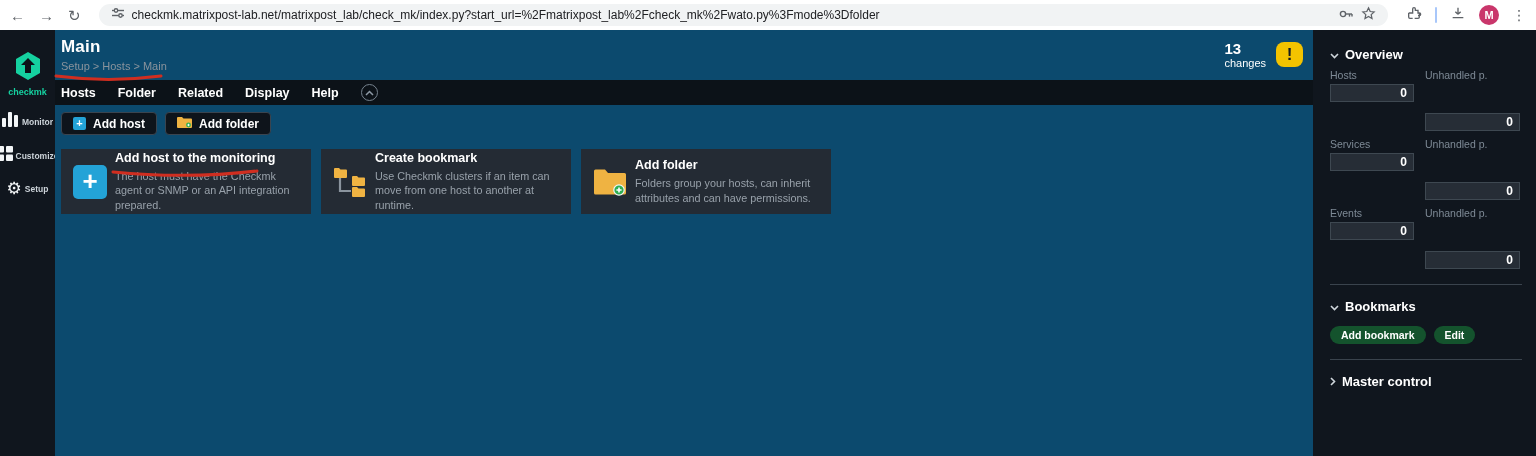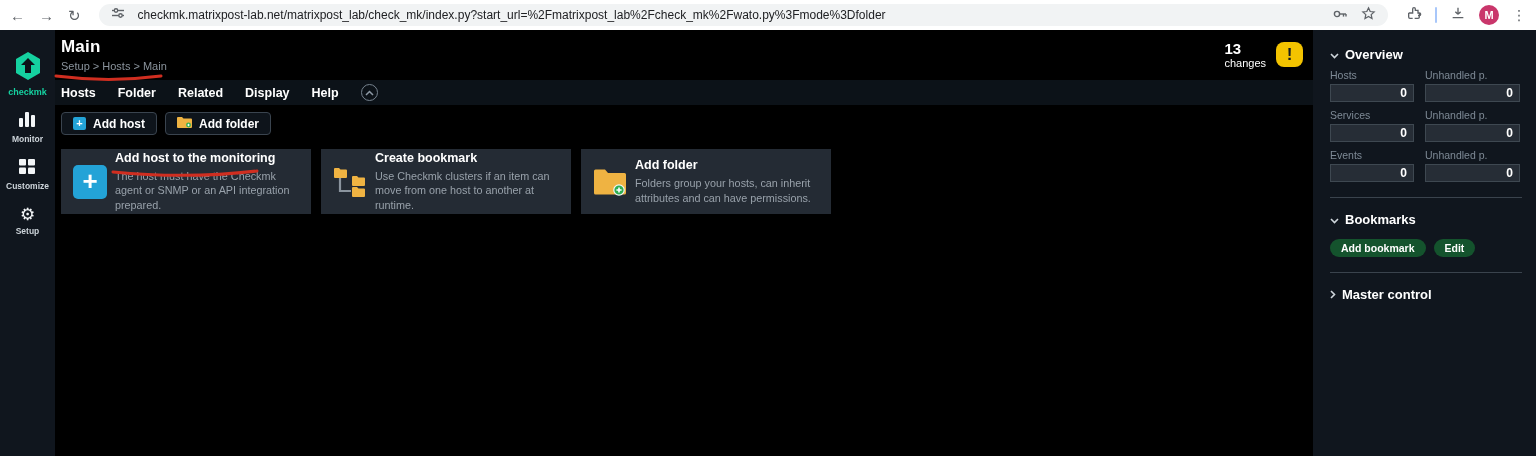--- a/index.html
+++ b/index.html
@@ -1,36 +1,36 @@
 <!DOCTYPE html>
 <html><head>
 <meta charset="utf-8">
 <style>
   * { margin:0; padding:0; box-sizing:border-box; }
   html,body { width:1536px; height:456px; overflow:hidden; font-family:"Liberation Sans",sans-serif; background:#1d242c; }
 
   
   .chrome { height:30px; background:#ffffff; display:flex; align-items:center; padding:0 10px; gap:14px; }
   .nav-ic { color:#5f6368; font-size:15px; line-height:1; cursor:pointer; }
-  .url-pill { flex:1; height:22px; background:#f1f3f4; border-radius:12px; display:flex; align-items:center; padding:0 12px; gap:13px; margin:0 4px; min-width:0; }
+  .url-pill { flex:1; height:22px; background:#f1f3f4; border-radius:12px; display:flex; align-items:center; padding:0 12px; gap:7px; margin:0 4px; min-width:0; }
   .url-text { flex:1; font-size:12px; color:#202124; white-space:nowrap; overflow:hidden; }
   .chrome-right { display:flex; align-items:center; gap:13px; }
   .blue-div { width:2px; height:16px; background:#a8c7fa; border-radius:1px; }
   .avatar { width:20px; height:20px; border-radius:50%; background:#c9366b; color:#fff; font-size:11px; font-weight:bold; display:flex; align-items:center; justify-content:center; }
 
   
   .app { display:flex; height:426px; }
 
   .sidebar { width:55px; background:#10161e; display:flex; flex-direction:column; align-items:center; padding-top:21px; flex:none; }
   .logo-text { font-size:9px; font-weight:bold; color:#15d1a0; margin-top:2px; }
-  .side-item { margin-top:15px; display:flex; flex-direction:column; align-items:center; gap:3px; cursor:pointer; }
+  .side-item { margin-top:15px; display:flex; flex-direction:row; align-items:center; gap:3px; cursor:pointer; }
   .side-label { font-size:8.5px; font-weight:bold; color:#ccd3d9; }
   .gear-glyph { font-size:17px; color:#f2f5f7; line-height:1; }
 
-  .main { flex:1; min-width:0; display:flex; flex-direction:column; background:#000000; }
+  .main { flex:1; min-width:0; display:flex; flex-direction:column; background:#0c4a6e; }
 
   .page-header { height:50px; display:flex; justify-content:space-between; align-items:flex-start; padding:7px 10px 0 6px; }
   .page-title { font-size:17px; font-weight:bold; color:#ffffff; letter-spacing:.2px; }
   .breadcrumb { font-size:11px; color:#8a939c; margin-top:3px; }
   .ph-right { display:flex; align-items:center; gap:10px; margin-top:3px; }
   .changes { color:#fff; line-height:1.15; cursor:pointer; }
   .changes-count { font-size:15px; font-weight:bold; }
   .changes-label { font-size:11px; }
   .warn-badge { width:27px; height:25px; background:#f3c300; border-radius:8px; display:flex; align-items:center; justify-content:center; color:#141a21; font-weight:bold; font-size:17px; cursor:pointer; }
 
@@ -49,21 +49,21 @@
   .host-plus { width:34px; height:34px; background:#23a3d7; border-radius:5px; color:#fff; font-size:26px; font-weight:bold; display:flex; align-items:center; justify-content:center; line-height:1; padding-bottom:2px; }
   .card-text { min-width:0; padding-right:8px; }
   .card-title { font-size:12.5px; font-weight:bold; color:#ffffff; }
   .card-desc { font-size:10.8px; color:#98a1aa; margin-top:4px; line-height:1.35; max-width:190px; }
 
   
   .rightbar { width:223px; background:#10161e; padding:17px 14px 0 17px; flex:none; }
   .section-header { display:flex; align-items:center; gap:6px; color:#fff; font-weight:bold; font-size:13px; cursor:pointer; }
   .ov-row { display:flex; gap:11px; }
   .ov-cell { display:flex; flex-direction:column; }
-  .ov-cell.c1 { width:84px; } .ov-cell.c2 { width:95px; }
+  .ov-cell.c1 { width:84px; } .ov-cell.c2 { width:95px;gap:29px; }
   .ov-label { font-size:10.5px; color:#7e8a96; margin:7px 0 3px; white-space:nowrap; }
   .ov-box { height:18px; background:#262d36; border:1px solid #3e4851; display:flex; align-items:center; justify-content:flex-end; padding:0 6px; color:#fff; font-weight:bold; font-size:12px; }
   .panel-divider { border:none; border-top:1px solid #3a434d; margin:15px 0 14px; width:192px; }
   .pills { display:flex; gap:8px; margin-top:12px; }
   .pill { background:#14532d; border-radius:9px; padding:3px 11px; font-size:10.5px; font-weight:bold; color:#fff; cursor:pointer; }
 
   
   .annot { position:absolute; left:0; top:0; width:1536px; height:456px; pointer-events:none; z-index:9; }
 </style>
 </head>

